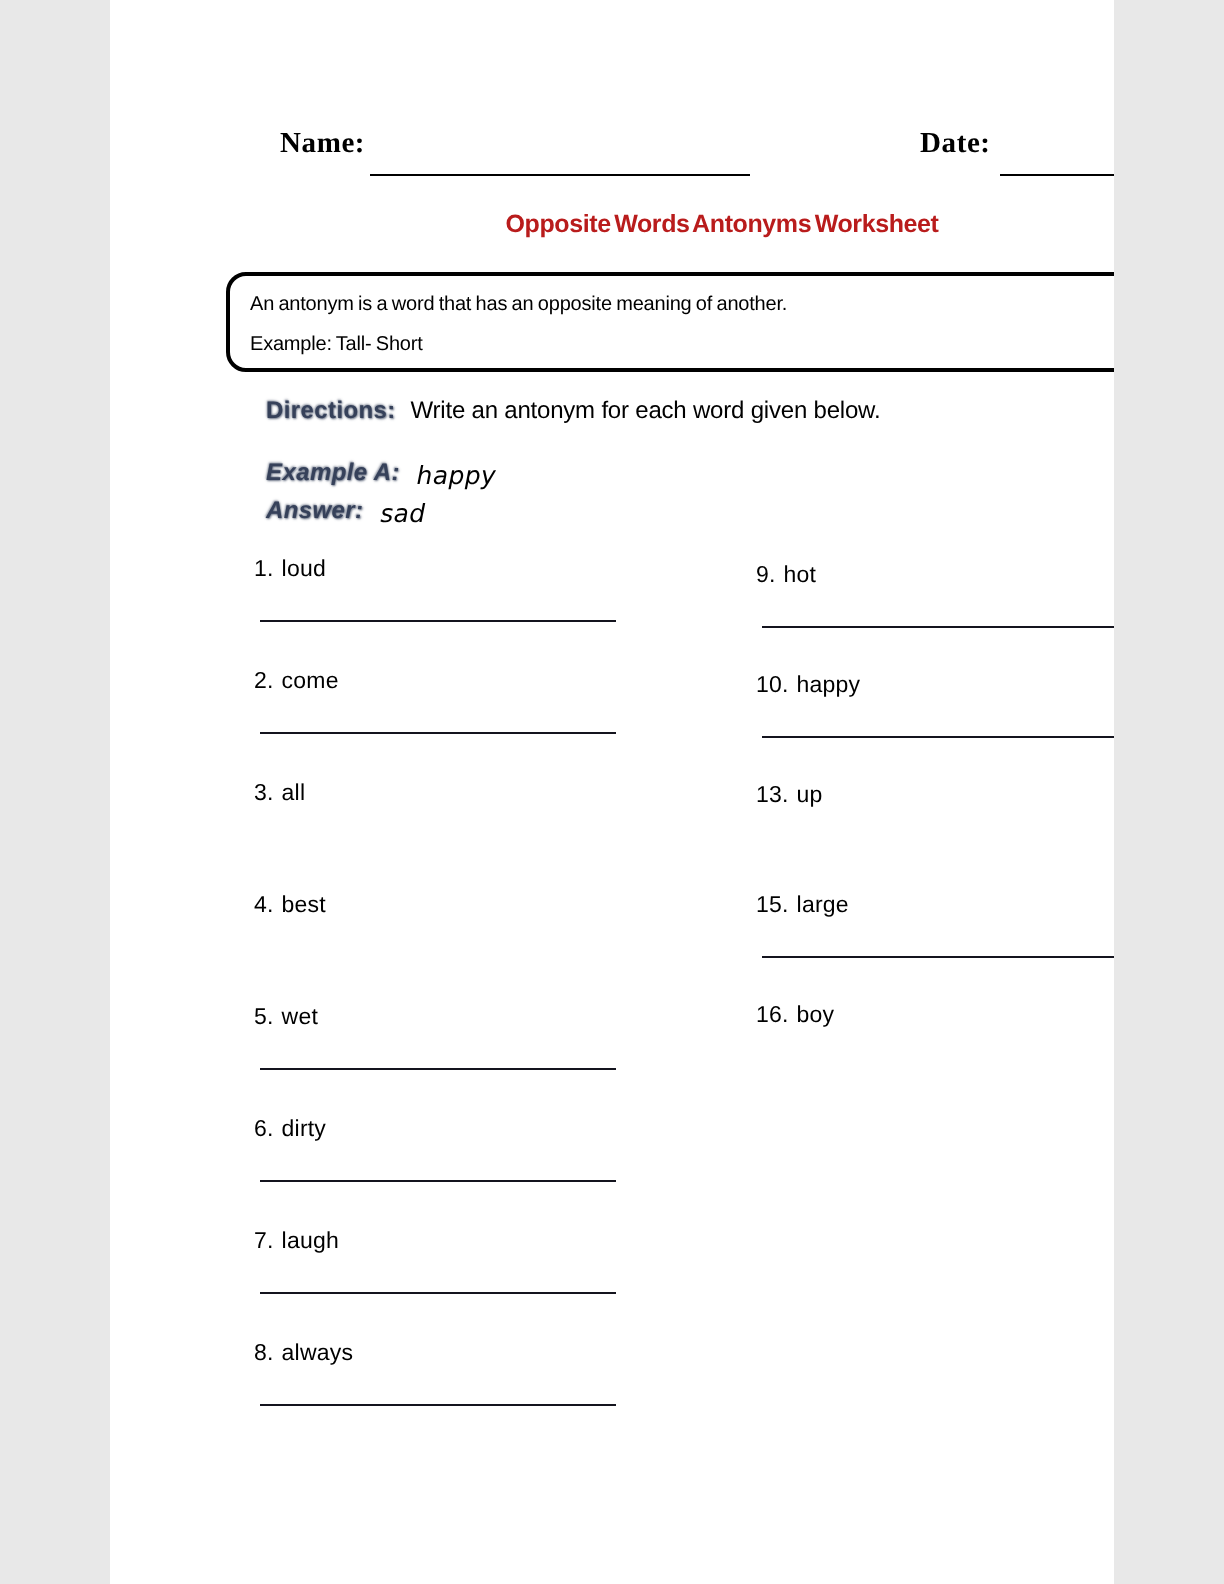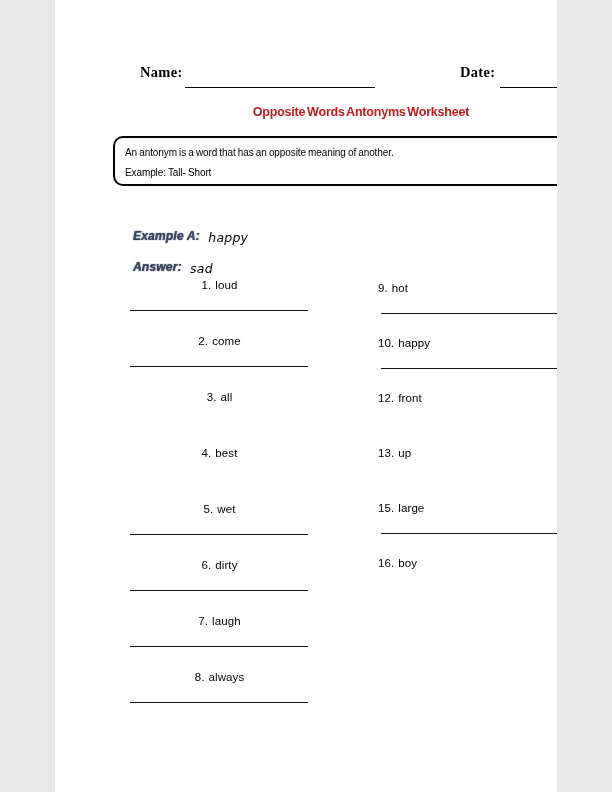--- a/index.html
+++ b/index.html
@@ -63,34 +63,34 @@
   .fuzzy {
     color:#36415a;
     font-weight:bold;
     text-shadow:0.4px 0.4px 1.1px rgba(54,65,90,0.75), -0.4px -0.4px 1.1px rgba(54,65,90,0.55);
     letter-spacing:0.2px;
   }
   .directions .dir-text { color:#000; font-weight:normal; margin-left:4px; letter-spacing:-0.1px; }
 
   
   .example-row { position:absolute; left:78px; top:228px; font-size:12px; font-style:italic; }
-  .answer-row  { position:absolute; left:78px; top:247px; font-size:12px; font-style:italic;margin-top:12px; }
+  .answer-row  { position:absolute; left:78px; top:247px; font-size:12px; font-style:italic; }
   .hand-word {
     font-family:"DejaVu Sans", sans-serif;
     font-style:italic;
     color:#000;
     font-size:12.5px;
     margin-left:5px;
     position:relative; top:1.5px;
     letter-spacing:0.2px;
   }
 
   
   .col { position:absolute; }
-  .col-left  { left:72px;  top:278px;text-align:center; }
+  .col-left  { left:72px;  top:278px; }
   .col-right { left:323px; top:281px; }
   .col-left  .q-item { height:56px; }
   .col-right .q-item { height:55px; }
   .q-item { position:relative; width:185px; }
   .q-label { font-size:11.5px; line-height:14px; color:#000; letter-spacing:0.1px; }
   .q-num { margin-right:4px; }
   .q-line {
     position:absolute;
     left:3px; top:32px;
     width:178px; height:0;
@@ -107,20 +107,24 @@
   <span class="hdr-label date-label">Date:</span>
   <span class="hdr-line date-line"></span>
 
   <div class="title">Opposite Words Antonyms Worksheet</div>
 
   <div class="info-box">
     <div>An antonym is a word that has an opposite meaning of another.</div>
     <div>Example: Tall- Short</div>
   </div>
 
+  <div class="directions">
+    <span class="fuzzy">Directions:</span>
+    <span class="dir-text">Write an antonym for each word given below.</span>
+  </div>
 
   <div class="example-row">
     <span class="fuzzy">Example A:</span>
     <span class="hand-word">happy</span>
   </div>
   <div class="answer-row">
     <span class="fuzzy">Answer:</span>
     <span class="hand-word">sad</span>
   </div>
 
@@ -162,24 +166,20 @@
   <div class="col col-right">
     <div class="q-item">
       <div class="q-label"><span class="q-num">9.</span><span>hot</span></div>
       <div class="q-line" style="visibility: visible;"></div>
     </div>
     <div class="q-item">
       <div class="q-label"><span class="q-num">10.</span><span>happy</span></div>
       <div class="q-line" style="visibility: visible;"></div>
     </div>
     <div class="q-item">
-      <div class="q-label"><span class="q-num">12.</span><span>front</span></div>
-
-    </div>
-    <div class="q-item">
       <div class="q-label"><span class="q-num">13.</span><span>up</span></div>
 
     </div>
     <div class="q-item">
       <div class="q-label"><span class="q-num">15.</span><span>large</span></div>
       <div class="q-line" style="visibility: visible;"></div>
     </div>
     <div class="q-item">
       <div class="q-label"><span class="q-num">16.</span><span>boy</span></div>
 

